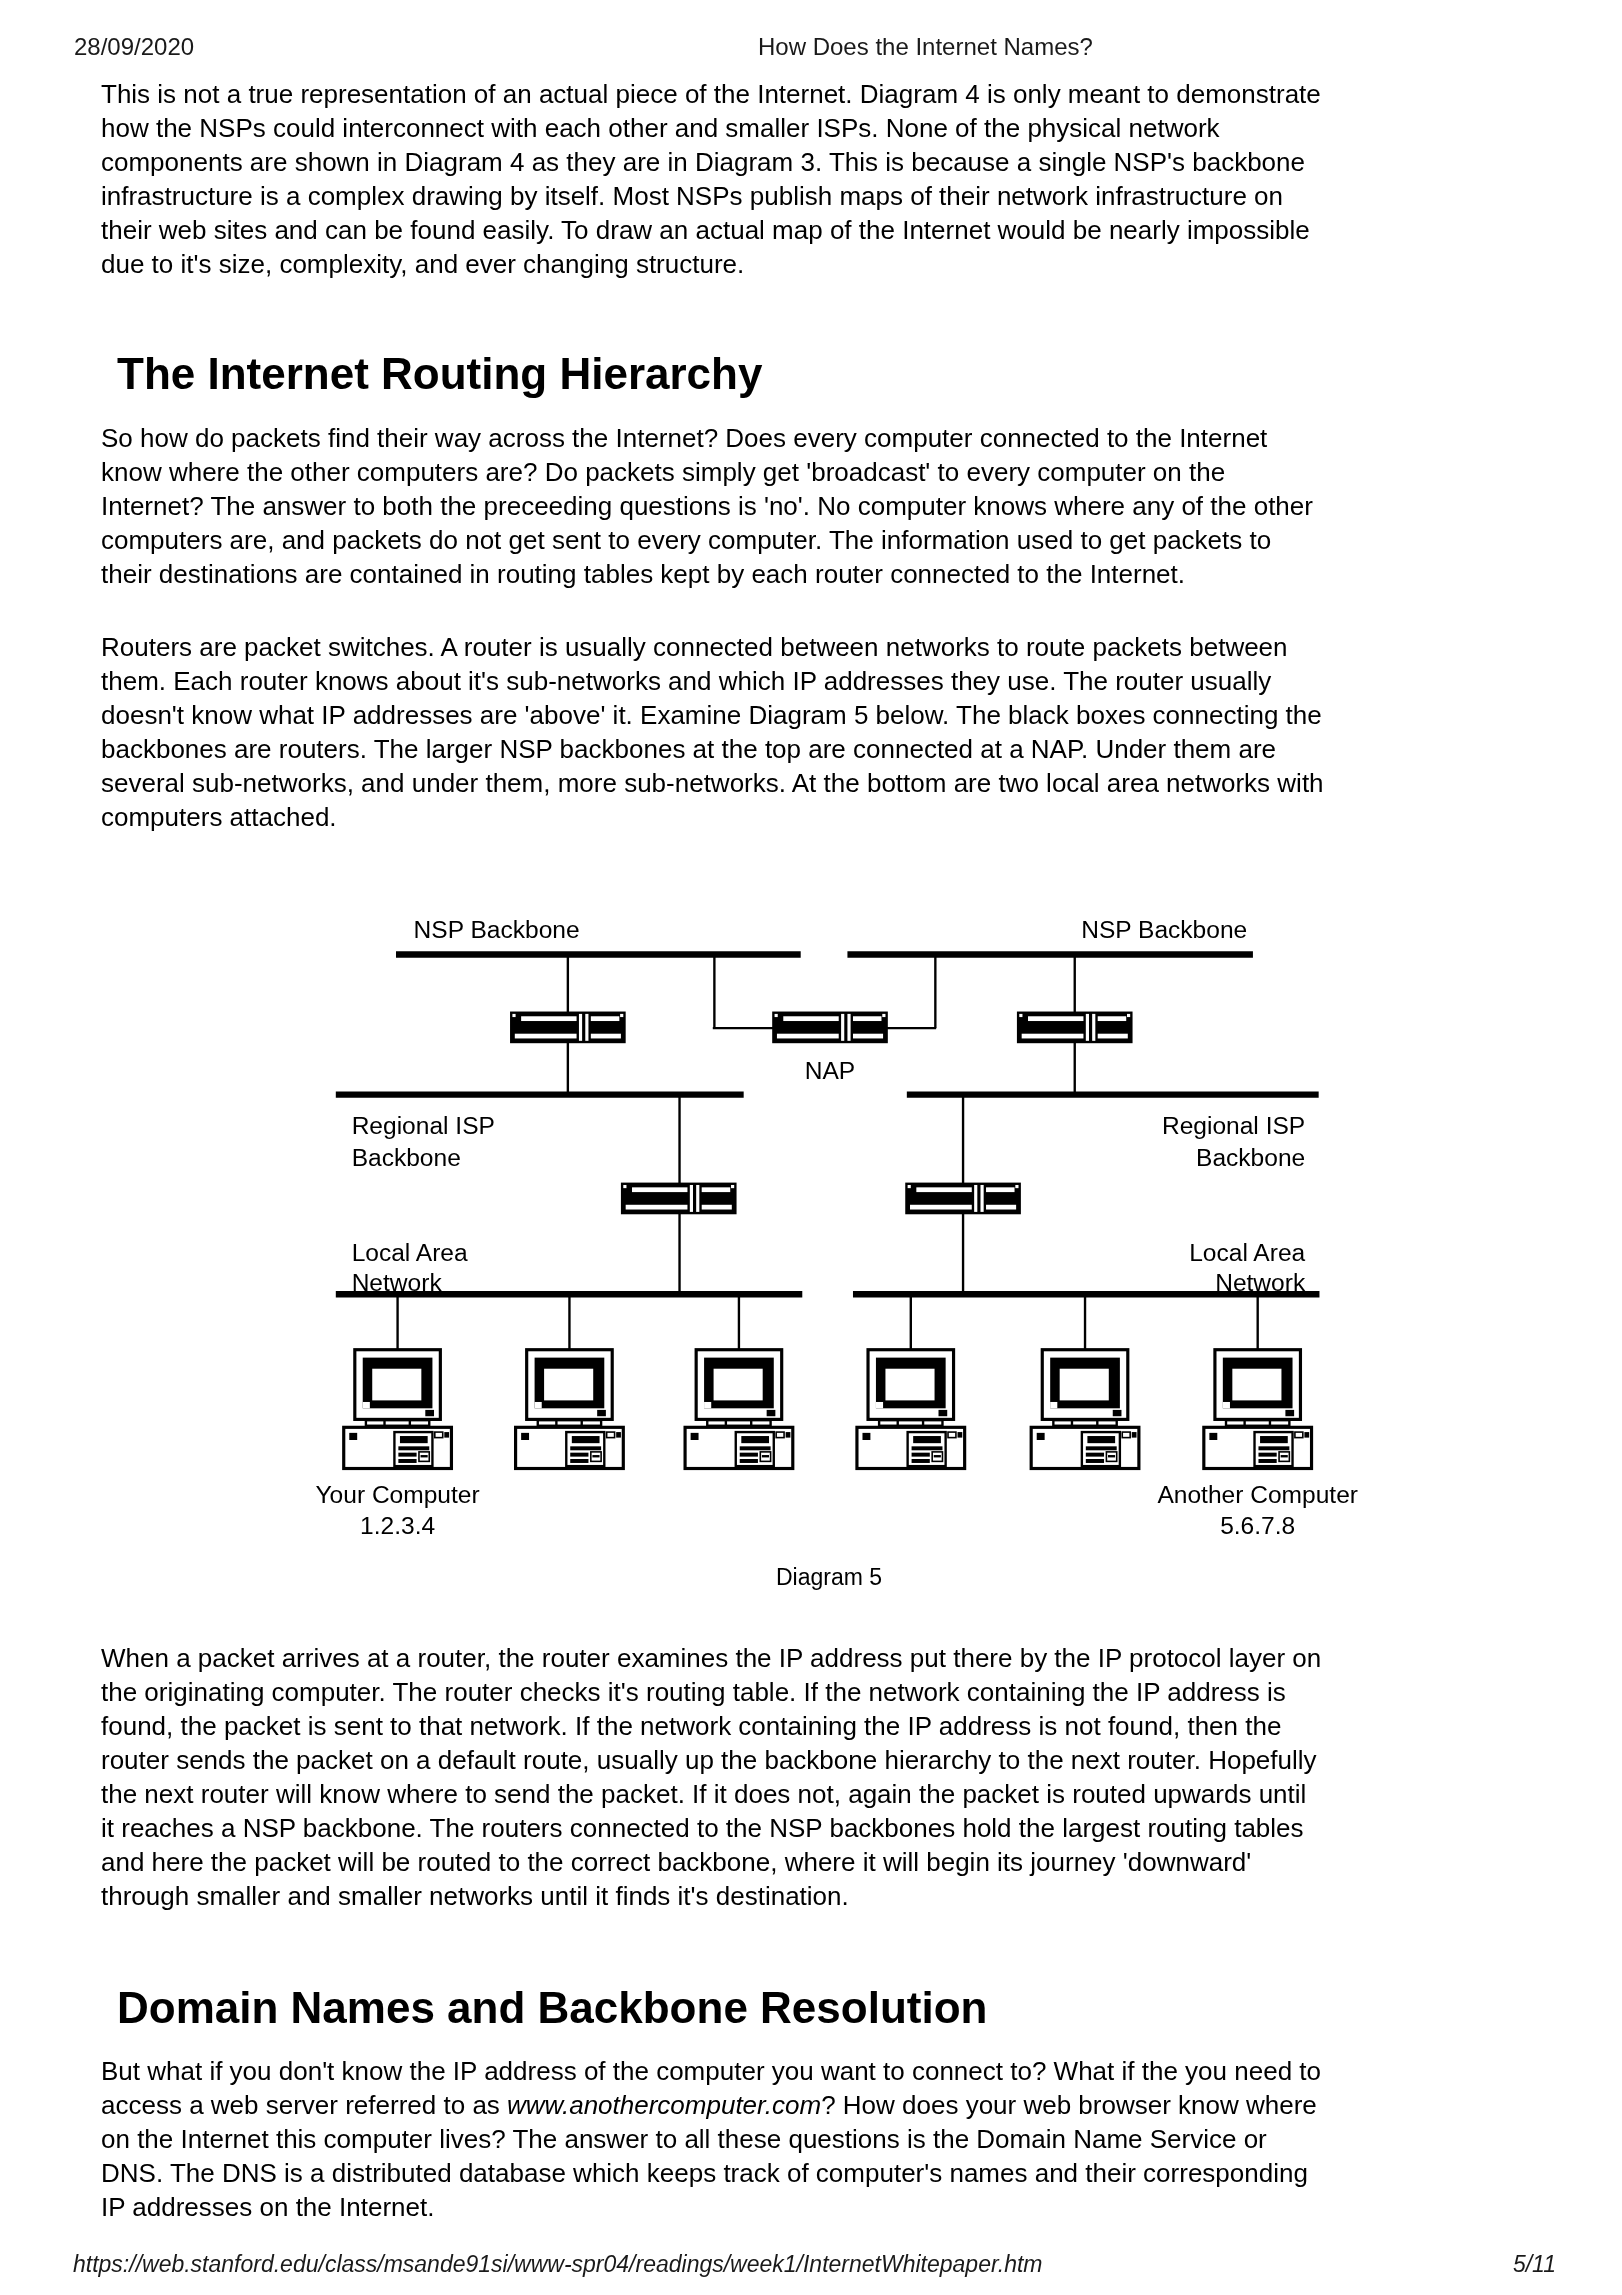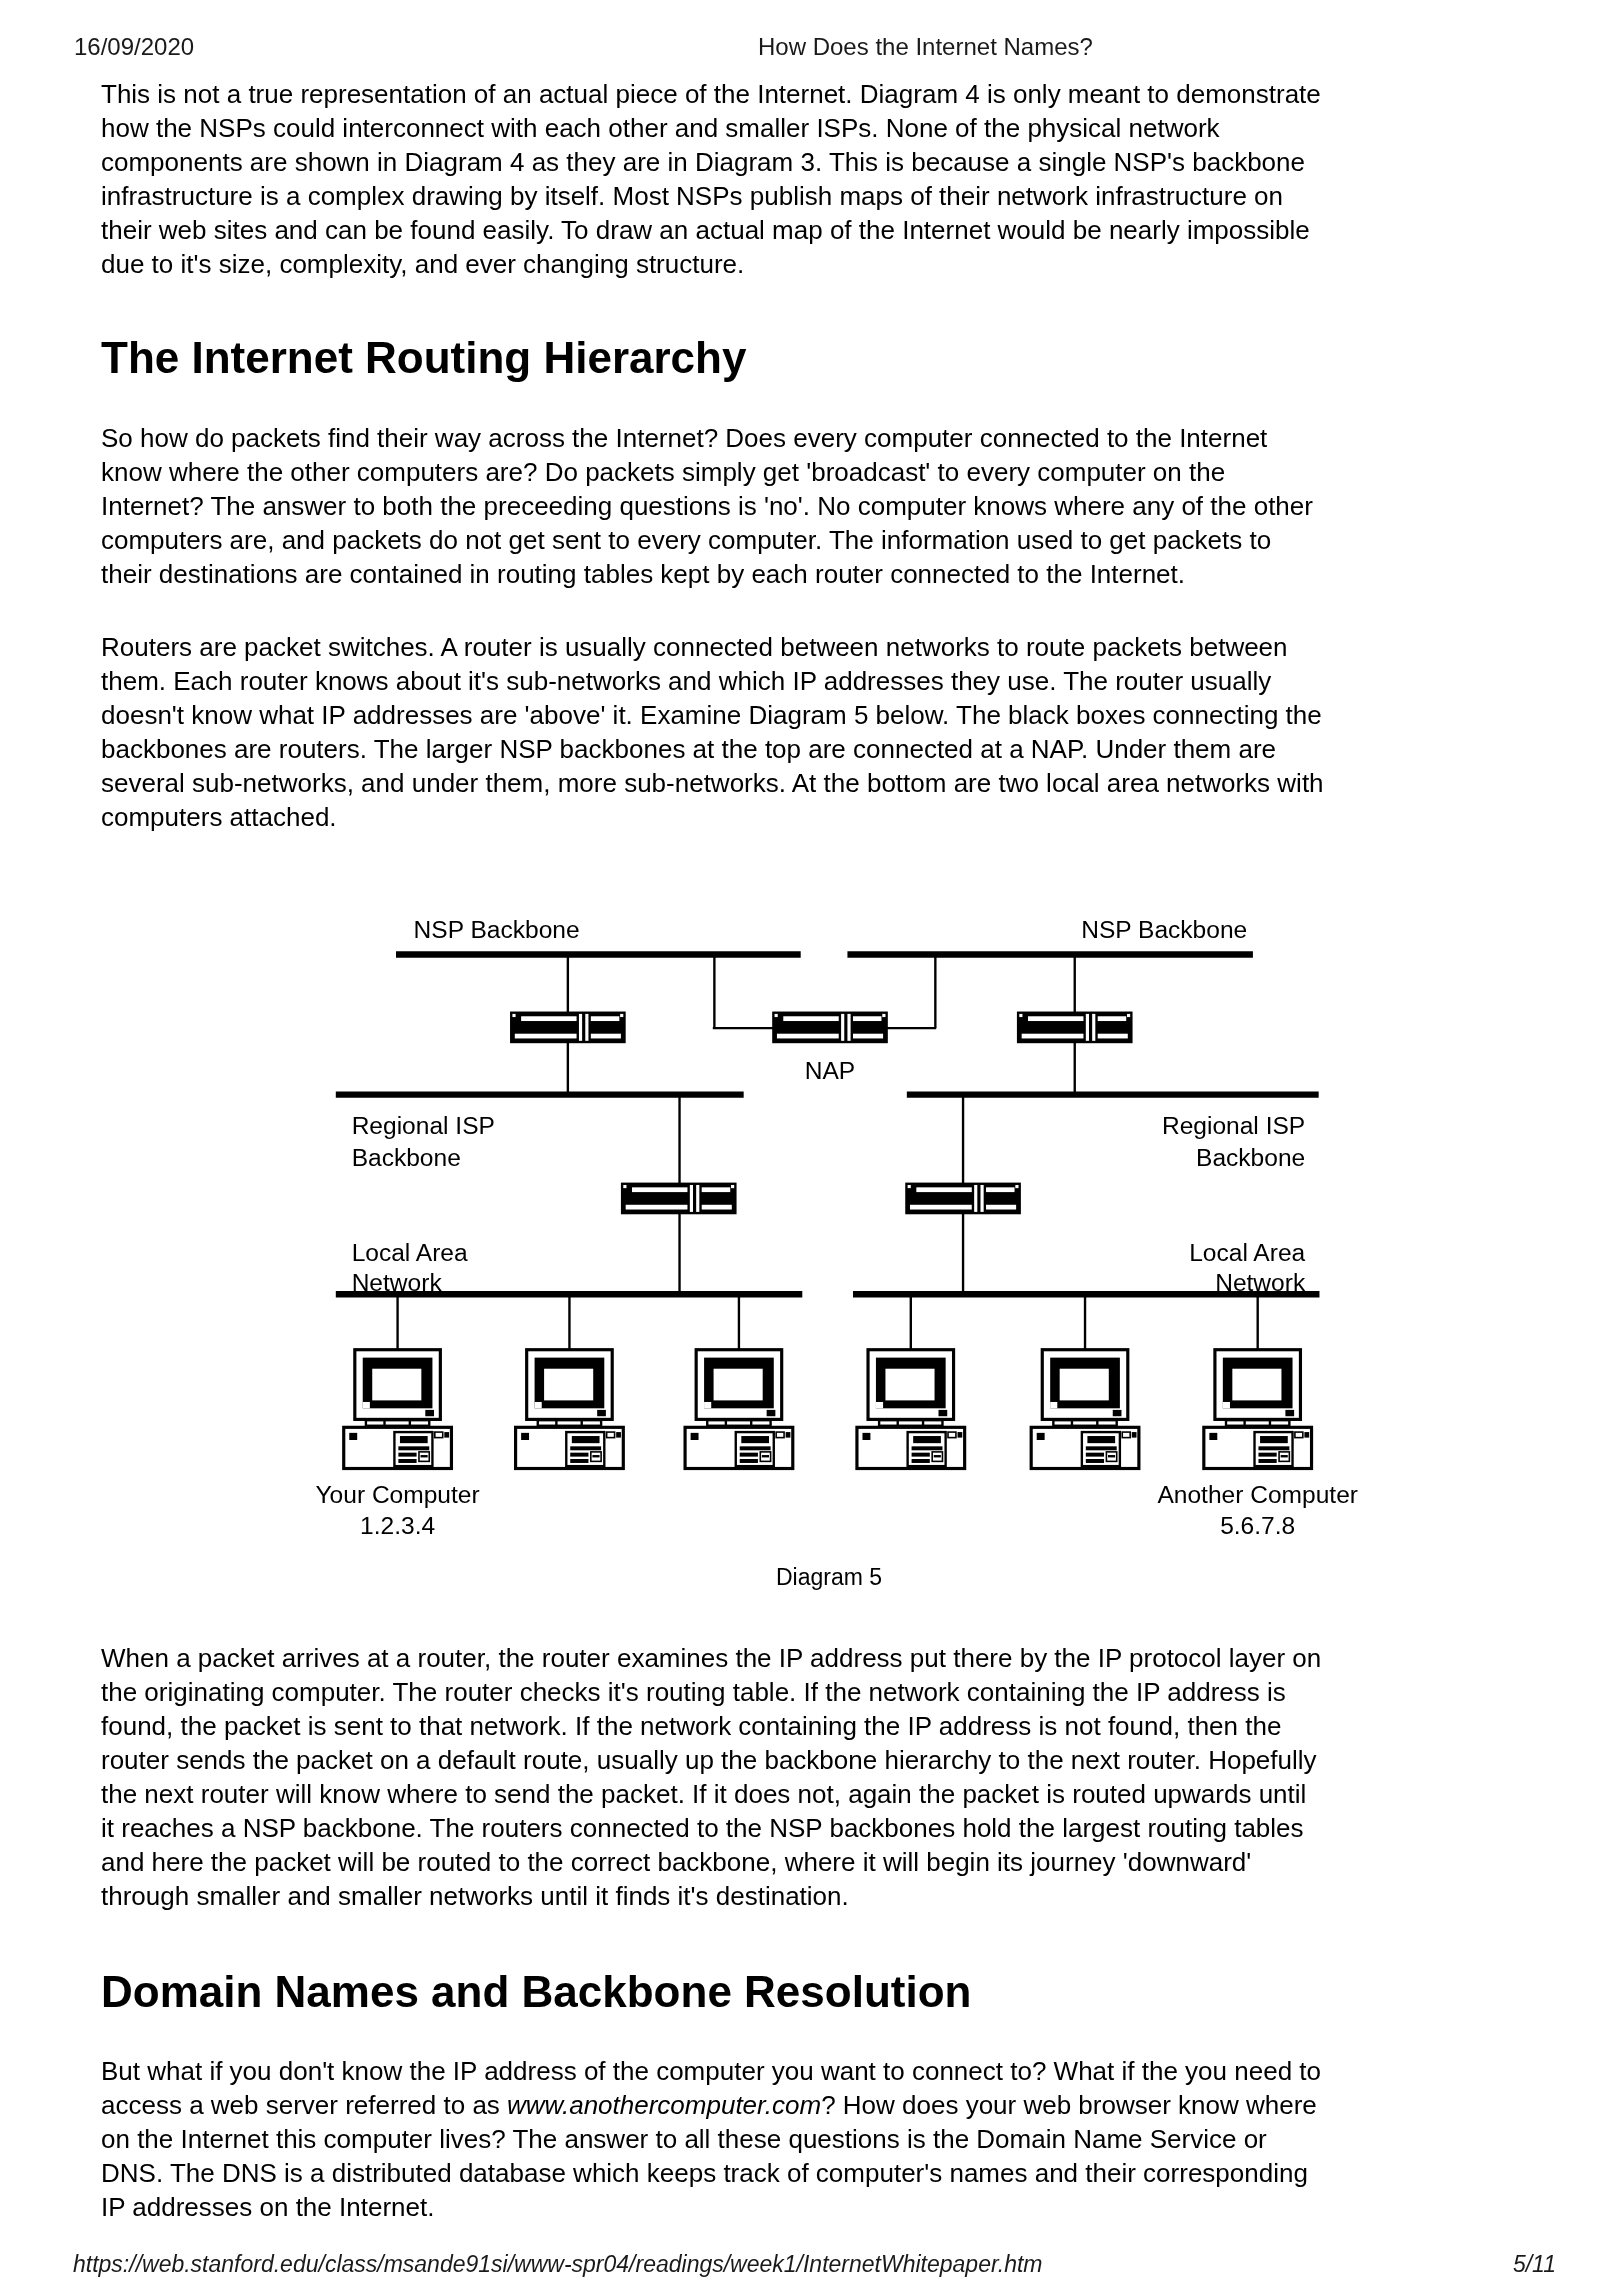--- a/index.html
+++ b/index.html
@@ -3,32 +3,32 @@
 <meta charset="utf-8">
 <style>
   html,body{margin:0;padding:0;background:#ffffff;}
   body{width:1622px;height:2295px;position:relative;overflow:hidden;
        font-family:"Liberation Sans","DejaVu Sans",sans-serif;color:#000;}
   .abs{position:absolute;}
   .hdr{font-size:24px;color:#1a1a1a;white-space:nowrap;}
   .para{left:101px;width:1473px;font-size:26px;line-height:34px;white-space:nowrap;}
   .para b{font-weight:normal;}
   .para i{font-style:italic;}
-  h1.head{margin:0;font-size:44px;font-weight:bold;line-height:1.1;left:101px;white-space:nowrap;position:absolute;}
+  h1.head{margin:16px;font-size:44px;font-weight:bold;line-height:1.1;left:101px;white-space:nowrap;position:absolute;}
   .caption{left:37px;width:1584px;text-align:center;font-size:23px;}
   .footer{font-size:23px;color:#1a1a1a;white-space:nowrap;font-style:italic;}
   svg text{font-family:"Liberation Sans","DejaVu Sans",sans-serif;font-size:31px;fill:#000;}
   svg line{stroke:#000;}
   .thick{stroke-width:8px;}
   .thin{stroke-width:3px;}
 </style>
 </head>
 <body>
 
-<div class="abs hdr" style="left:74px;top:33px;">16/09/2020</div>
+<div class="abs hdr" style="left:74px;top:33px;">28/09/2020</div>
 <div class="abs hdr" style="left:758px;top:33px;">How Does the Internet Names?</div>
 
 <div class="abs para" style="top:77px;"><span>This is not a true representation of an actual piece of the Internet. Diagram 4 is only meant to demonstrate</span><br><span>how the NSPs could interconnect with each other and smaller ISPs. None of the physical network</span><br><span>components are shown in Diagram 4 as they are in Diagram 3. This is because a single NSP's backbone</span><br><span>infrastructure is a complex drawing by itself. Most NSPs publish maps of their network infrastructure on</span><br><span>their web sites and can be found easily. To draw an actual map of the Internet would be nearly impossible</span><br><span>due to it's size, complexity, and ever changing structure.</span></div>
 
 <h1 class="head" style="top:334px;">The Internet Routing Hierarchy</h1>
 
 <div class="abs para" style="top:421px;"><span>So how do packets find their way across the Internet? Does every computer connected to the Internet</span><br><span>know where the other computers are? Do packets simply get 'broadcast' to every computer on the</span><br><span>Internet? The answer to both the preceeding questions is 'no'. No computer knows where any of the other</span><br><span>computers are, and packets do not get sent to every computer. The information used to get packets to</span><br><span>their destinations are contained in routing tables kept by each router connected to the Internet.</span></div>
 
 <div class="abs para" style="top:630px;"><b>Routers are packet switches.</b><span> A router is usually connected between networks to route packets between</span><br><span>them. Each router knows about it's sub-networks and which IP addresses they use. The router usually</span><br><span>doesn't know what IP addresses are 'above' it. Examine Diagram 5 below. The black boxes connecting the</span><br><span>backbones are routers. The larger NSP backbones at the top are connected at a NAP. Under them are</span><br><span>several sub-networks, and under them, more sub-networks. At the bottom are two local area networks with</span><br><span>computers attached.</span></div>
 

